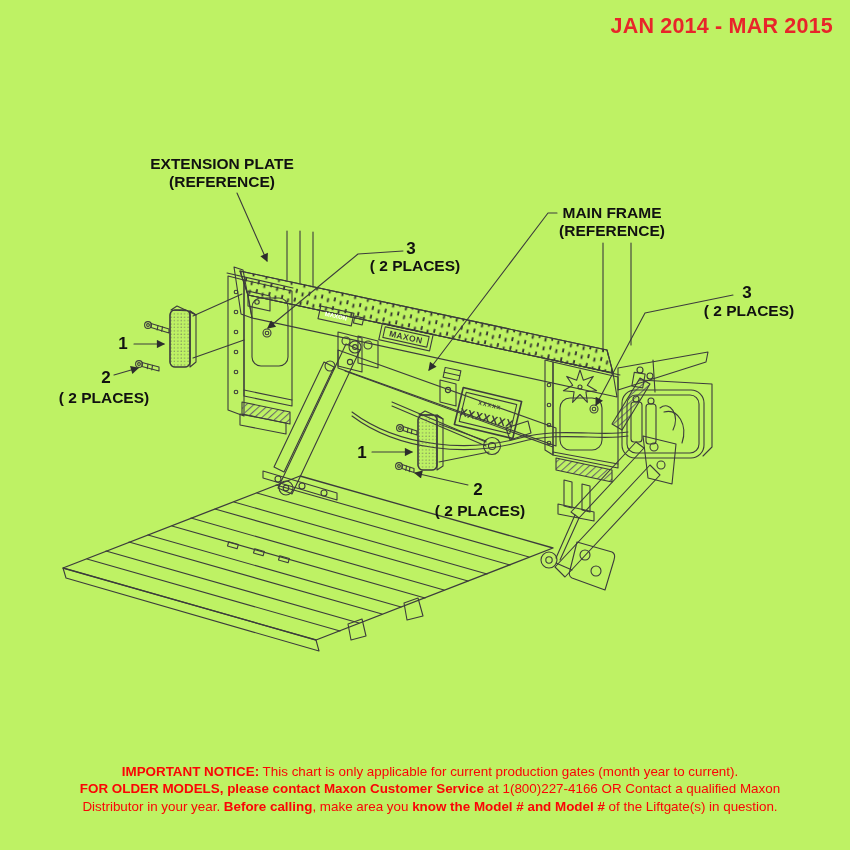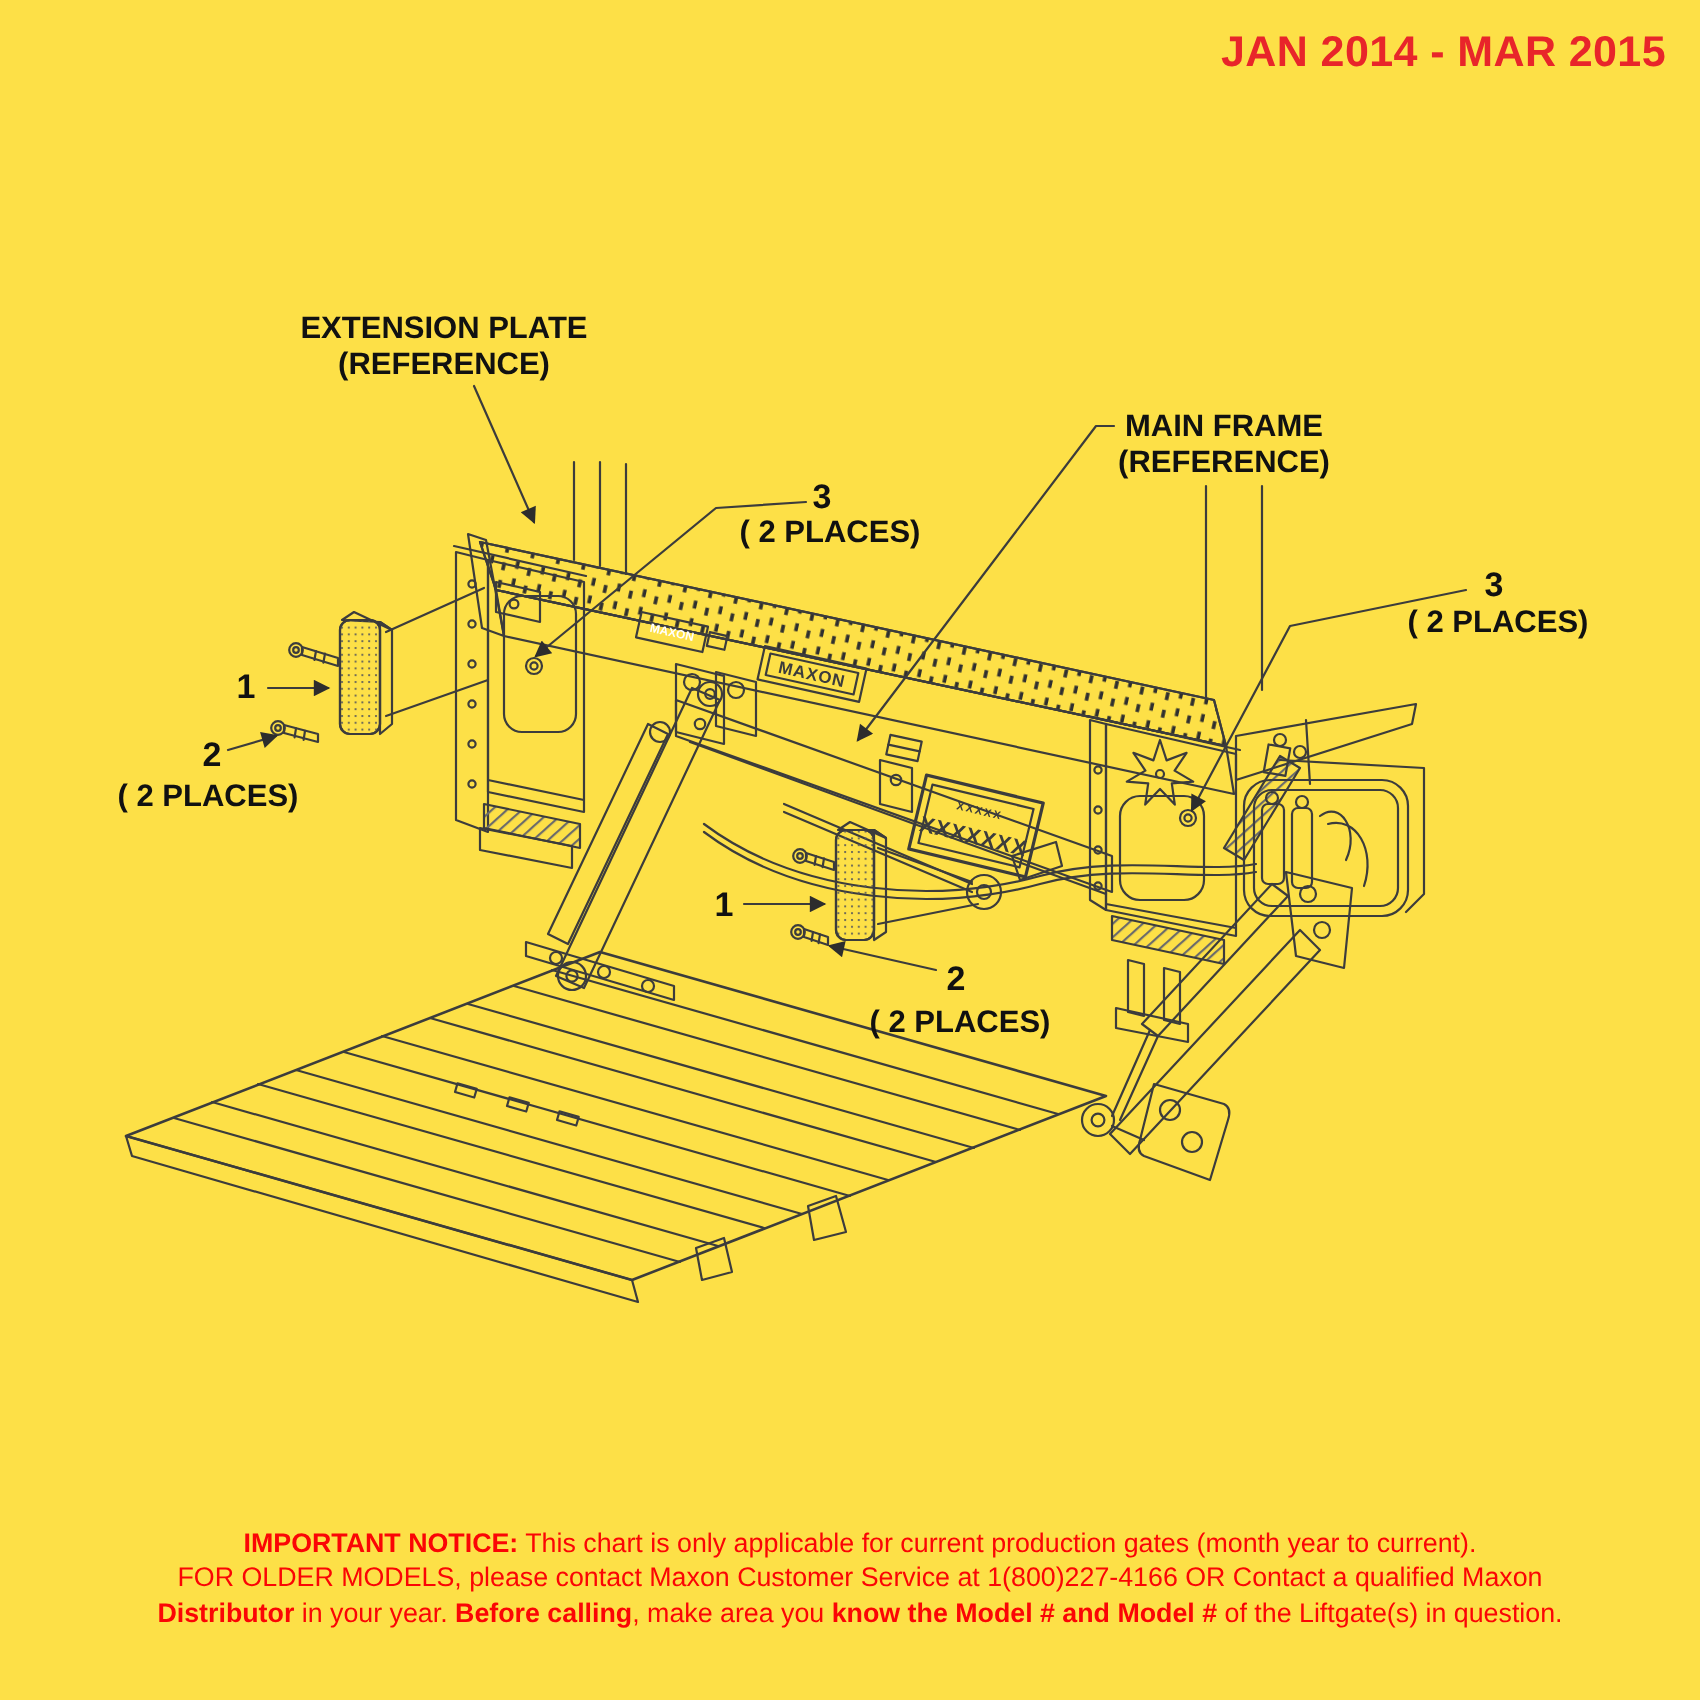--- a/index.html
+++ b/index.html
@@ -1,16 +1,16 @@
 <!DOCTYPE html>
 <html><head>
 <meta charset="utf-8">
 <style>
   html,body{margin:0;padding:0;background:#fff;}
-  .stage{position:relative;width:850px;height:850px;background:#fde047;overflow:hidden;
+  .stage{position:relative;width:850px;height:850px;background:#bef264;overflow:hidden;
          font-family:"Liberation Sans",sans-serif;}
   .hdr{position:absolute;top:14px;right:17px;font-size:21.5px;font-weight:bold;
        letter-spacing:.2px;white-space:nowrap;}
   .notice{position:absolute;left:48px;right:38px;top:763px;text-align:center;
           font-size:13.4px;line-height:17.3px;}
   svg{position:absolute;left:0;top:0;}
   .ln path,.ln line,.ln rect,.ln circle,.ln polyline,.ln polygon,.ln ellipse
      {stroke:#3c3c3c;stroke-width:1.1;fill:none;stroke-linejoin:round;stroke-linecap:round;}
   .w{fill:#ffffff;}
   .dk{fill:#3c3c3c;}
@@ -311,16 +311,16 @@
       <line class="leadthick" x1="372" y1="452" x2="412" y2="452" marker-end="url(#arr)"></line>
 
       <text class="num" x="478" y="495">2</text>
       <line class="leader" x1="468" y1="485" x2="415" y2="473" marker-end="url(#arr)"></line>
       <text class="lbl" x="480" y="516">( 2 PLACES)</text>
     </g>
   </svg>
 
   <div class="notice" style="color: rgb(251, 5, 5);">
       <div><span style="font-weight: bold;">IMPORTANT NOTICE:</span><span> This chart is only applicable for current production gates (month year to current).</span></div>
-      <div><span style="font-weight: normal; text-align: center;">FOR OLDER MODELS, please contact Maxon Customer Service</span><span> at </span><span style="font-weight: normal;">1(800)227-4166 OR Contact a qualified Maxon</span></div>
-      <div><span style="font-weight: bold;">Distributor</span><span> in your year. </span><span style="font-weight: bold;">Before calling</span><span>, make area you </span><span style="font-weight: bold;">know the Model # and Model #</span><span> of the Liftgate(s) in question.</span></div>
+      <div><span style="font-weight: bold; text-align: center;">FOR OLDER MODELS, please contact Maxon Customer Service</span><span> at </span><span style="font-weight: normal;">1(800)227-4166 OR Contact a qualified Maxon</span></div>
+      <div><span style="font-weight: normal;">Distributor</span><span> in your year. </span><span style="font-weight: bold;">Before calling</span><span>, make area you </span><span style="font-weight: bold;">know the Model # and Model #</span><span> of the Liftgate(s) in question.</span></div>
     </div>
 </div>
 
 </body></html>

